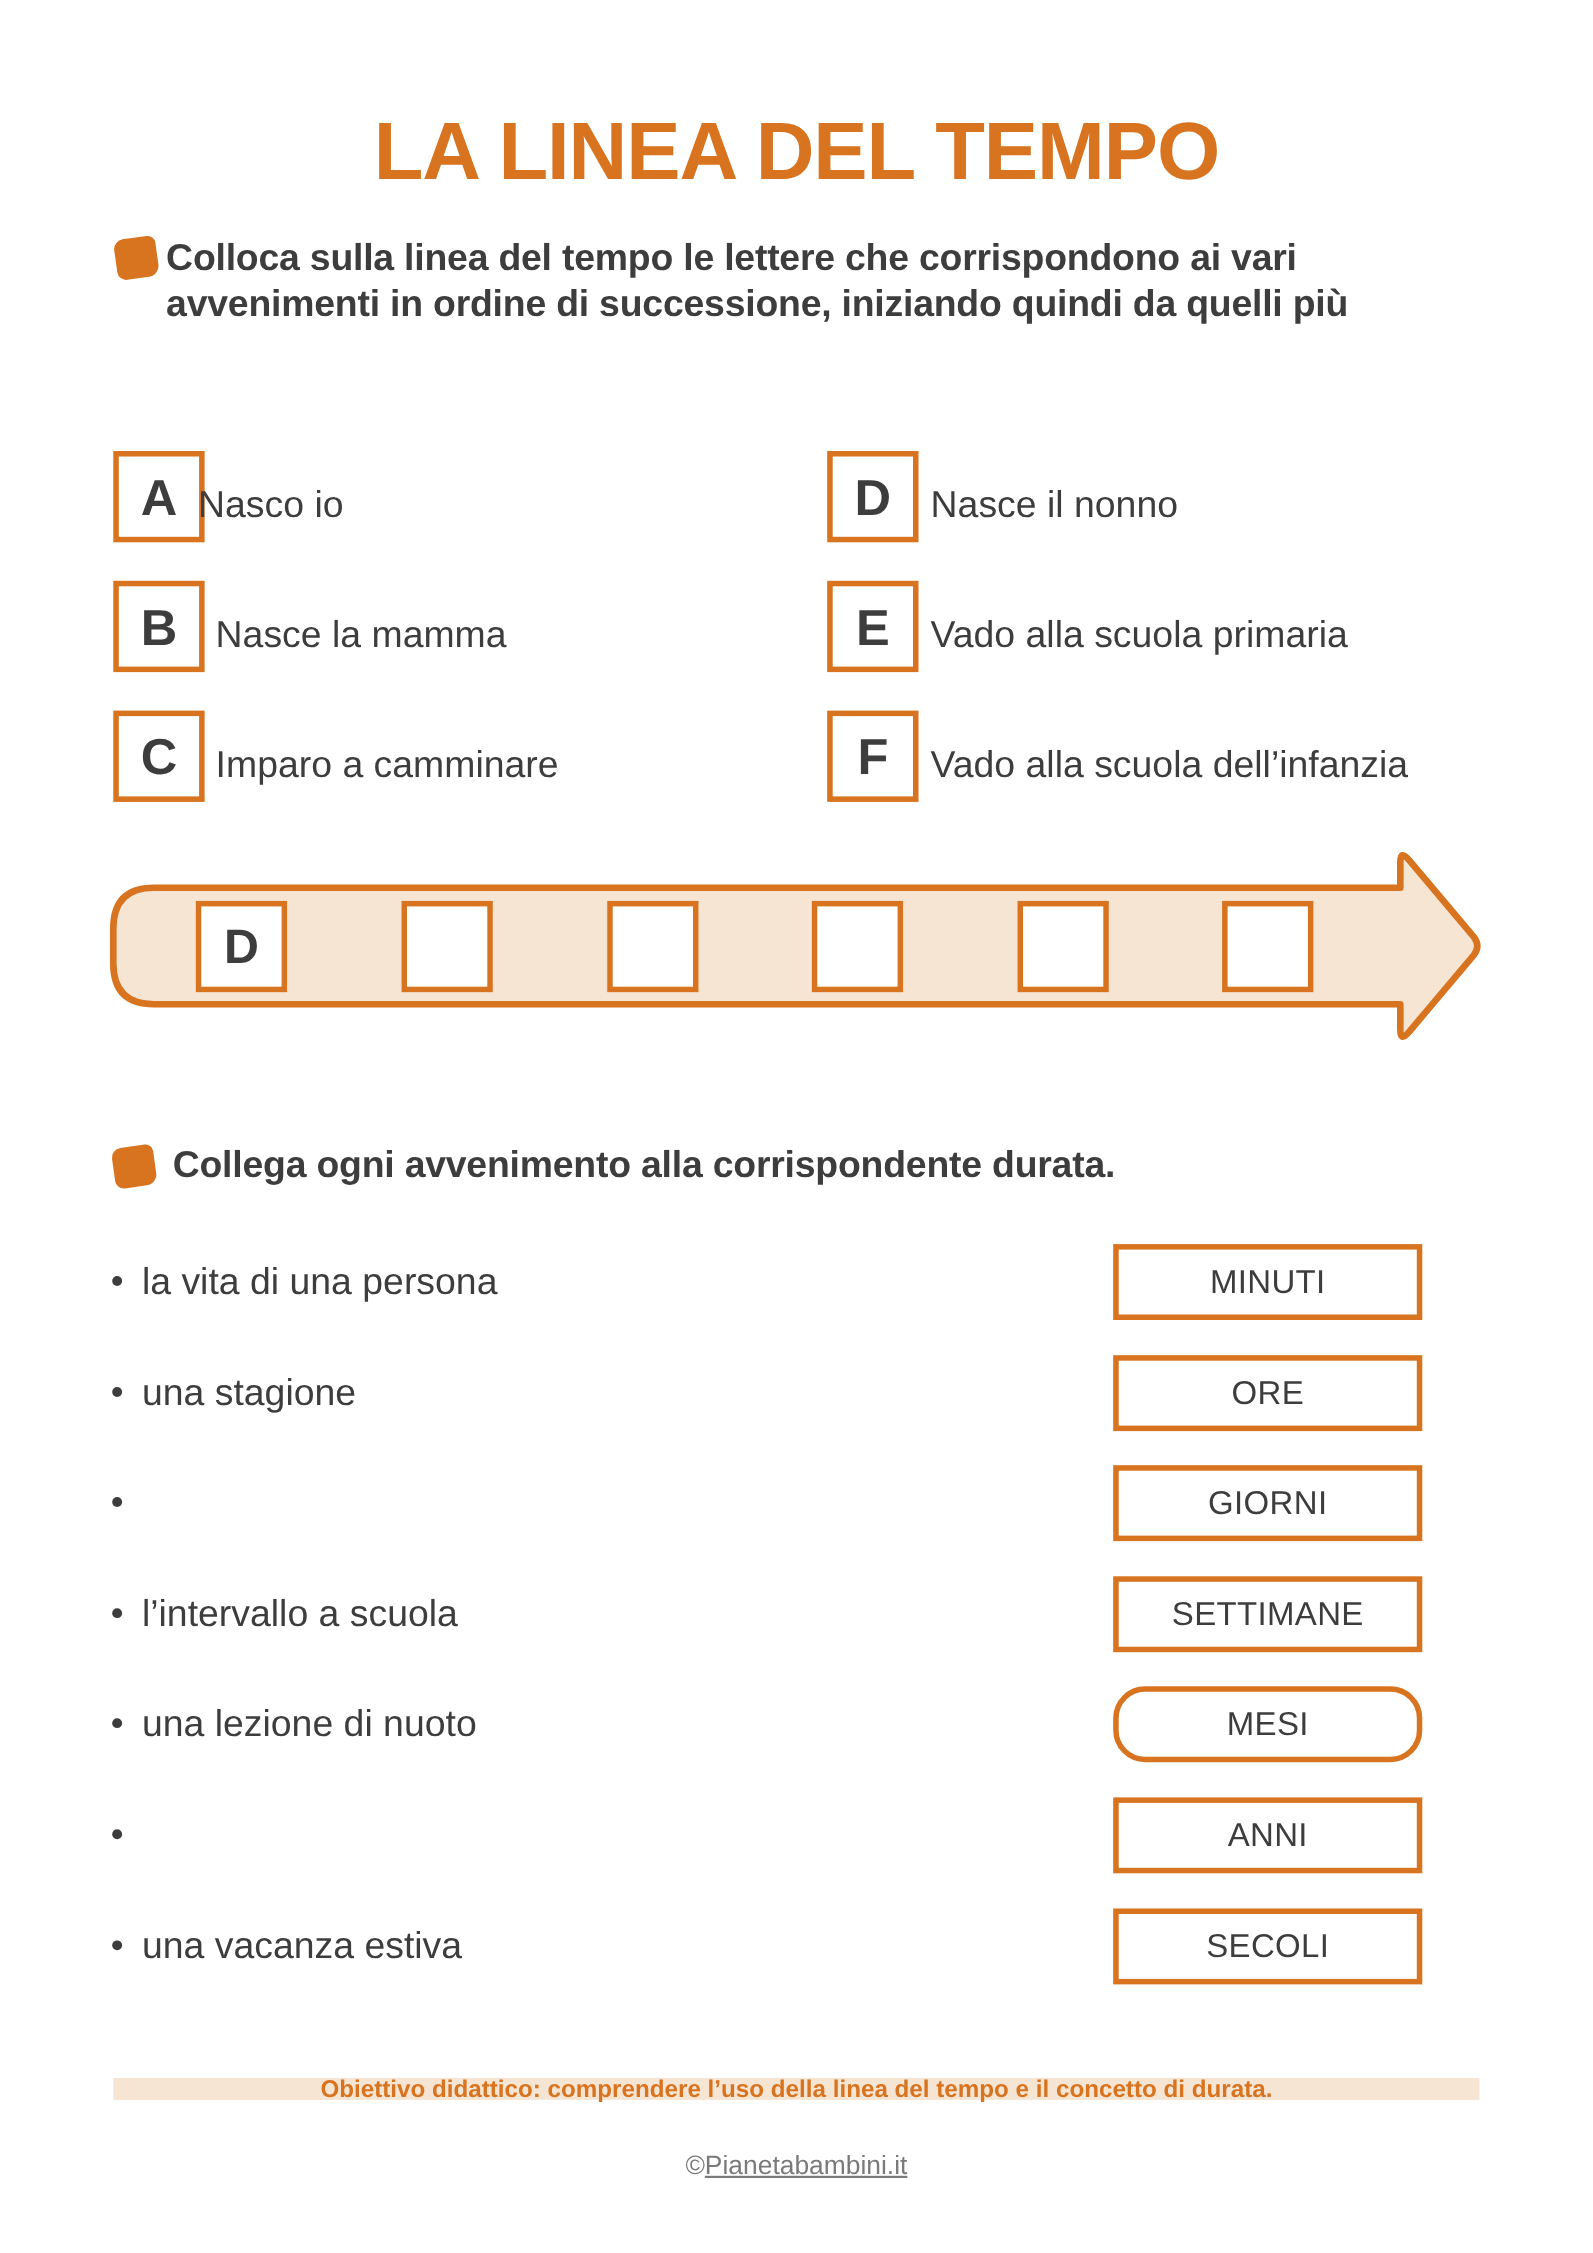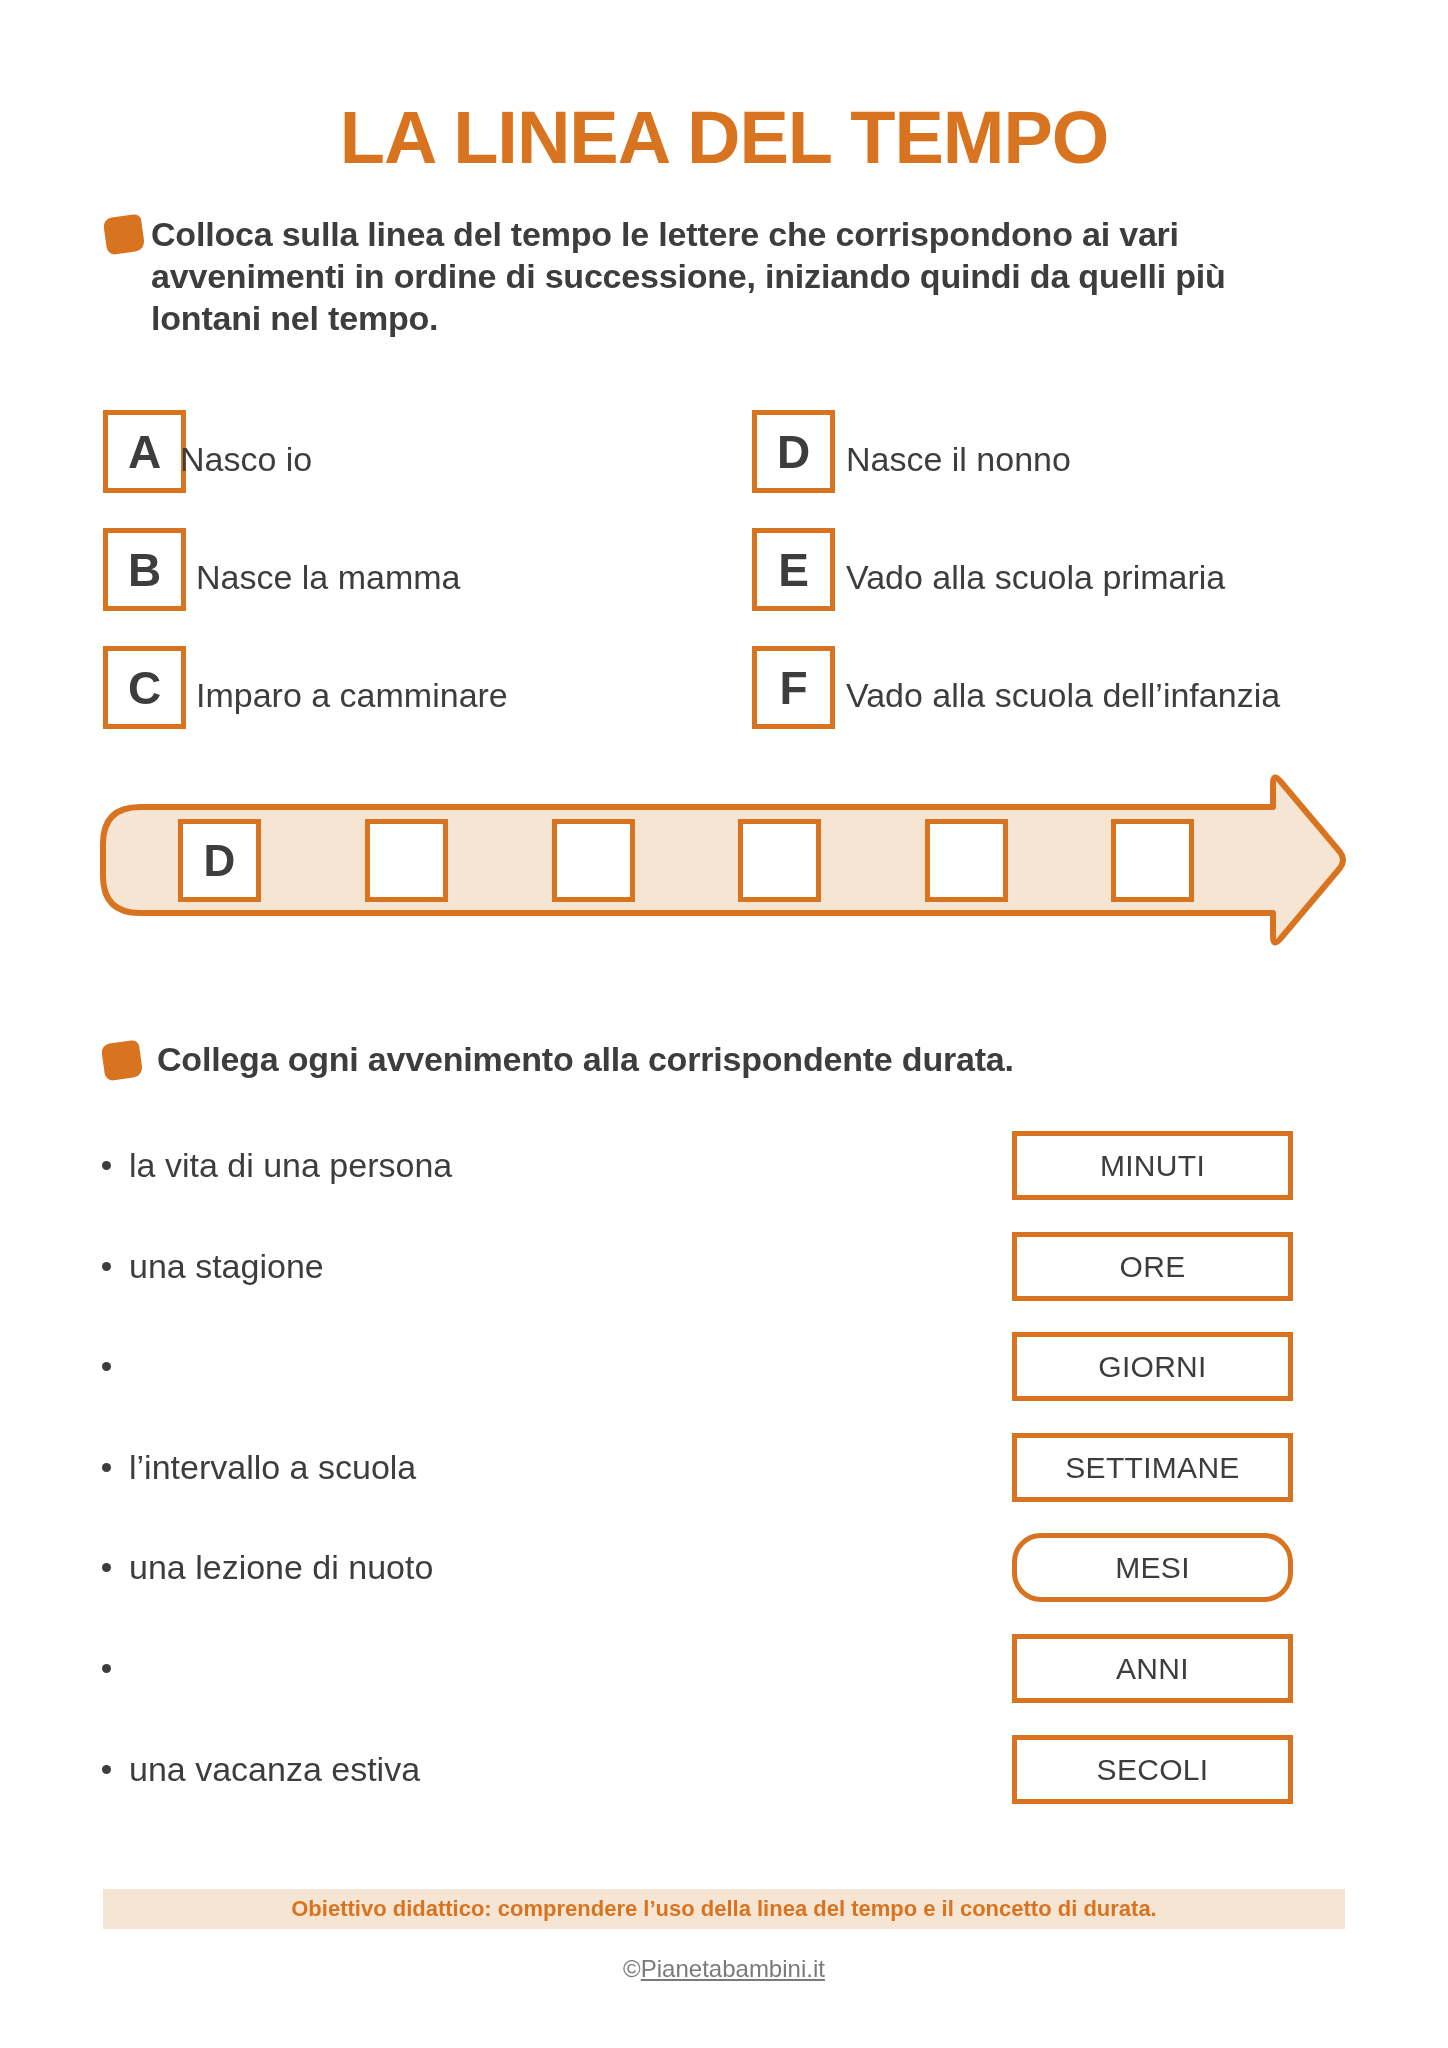--- a/index.html
+++ b/index.html
@@ -16,34 +16,33 @@
   .lbox { width: 83px; height: 83px; border: 5px solid #d8731f; background: #fff; display: flex; align-items: center; justify-content: center; font-size: 46px; font-weight: bold; color: #3d3d3d; }
   .ltext { font-size: 34px; color: #3d3d3d; line-height: 83px; white-space: nowrap; }
 
   .tl-box { width: 83px; height: 83px; border: 5px solid #d8731f; background: #fff; display: flex; align-items: center; justify-content: center; font-size: 44px; font-weight: bold; color: #3d3d3d; }
 
   .item { font-size: 34px; color: #3d3d3d; line-height: 69px; white-space: nowrap; }
   .item .dot { display: inline-block; width: 9px; height: 9px; border-radius: 50%; background: #3d3d3d; margin-right: 18px; vertical-align: middle; position: relative; top: -3px; }
 
   .dbox { left: 1012px; width: 281px; height: 69px; border: 5px solid #d8731f; background: #fff; display: flex; align-items: center; justify-content: center; font-size: 30px; color: #3d3d3d; letter-spacing: 0.3px; }
 
-  .footer-band { left: 103px; top: 1889px; width: 1242px; height: 40px; background: #f7e5d3; display: flex; align-items: center; justify-content: center; font-size: 22px; font-weight: bold; color: #d8731f; }
+  .footer-band { left: 103px; top: 1889px; width: 1242px; height: 20px; background: #f7e5d3; display: flex; align-items: center; justify-content: center; font-size: 22px; font-weight: bold; color: #d8731f; }
   .copyright { left: 0; width: 1448px; top: 1955px; text-align: center; font-size: 24px; color: #7a7a7a; }
   .copyright a { color: #7a7a7a; text-decoration: underline; }
 </style>
 </head>
 <body>
 
 <div class="abs title">LA LINEA DEL TEMPO</div>
 
 <div class="abs blob" style="left:105px; top:216px;"></div>
 <div class="abs instr" style="left:151px; top:213px; width:1200px;">
   <div>Colloca sulla linea del tempo le lettere che corrispondono ai vari</div>
   <div>avvenimenti in ordine di successione, iniziando quindi da quelli più</div>
-  <div>lontani nel tempo.</div>
 </div>
 
 <div class="abs lbox" style="left:103px; top:410px;">A</div>
 <div class="abs ltext" style="left:180px; top:418px;">Nasco io</div>
 
 <div class="abs lbox" style="left:103px; top:528px;">B</div>
 <div class="abs ltext" style="left:196px; top:536px;">Nasce la mamma</div>
 
 <div class="abs lbox" style="left:103px; top:646px;">C</div>
 <div class="abs ltext" style="left:196px; top:654px;">Imparo a camminare</div>

